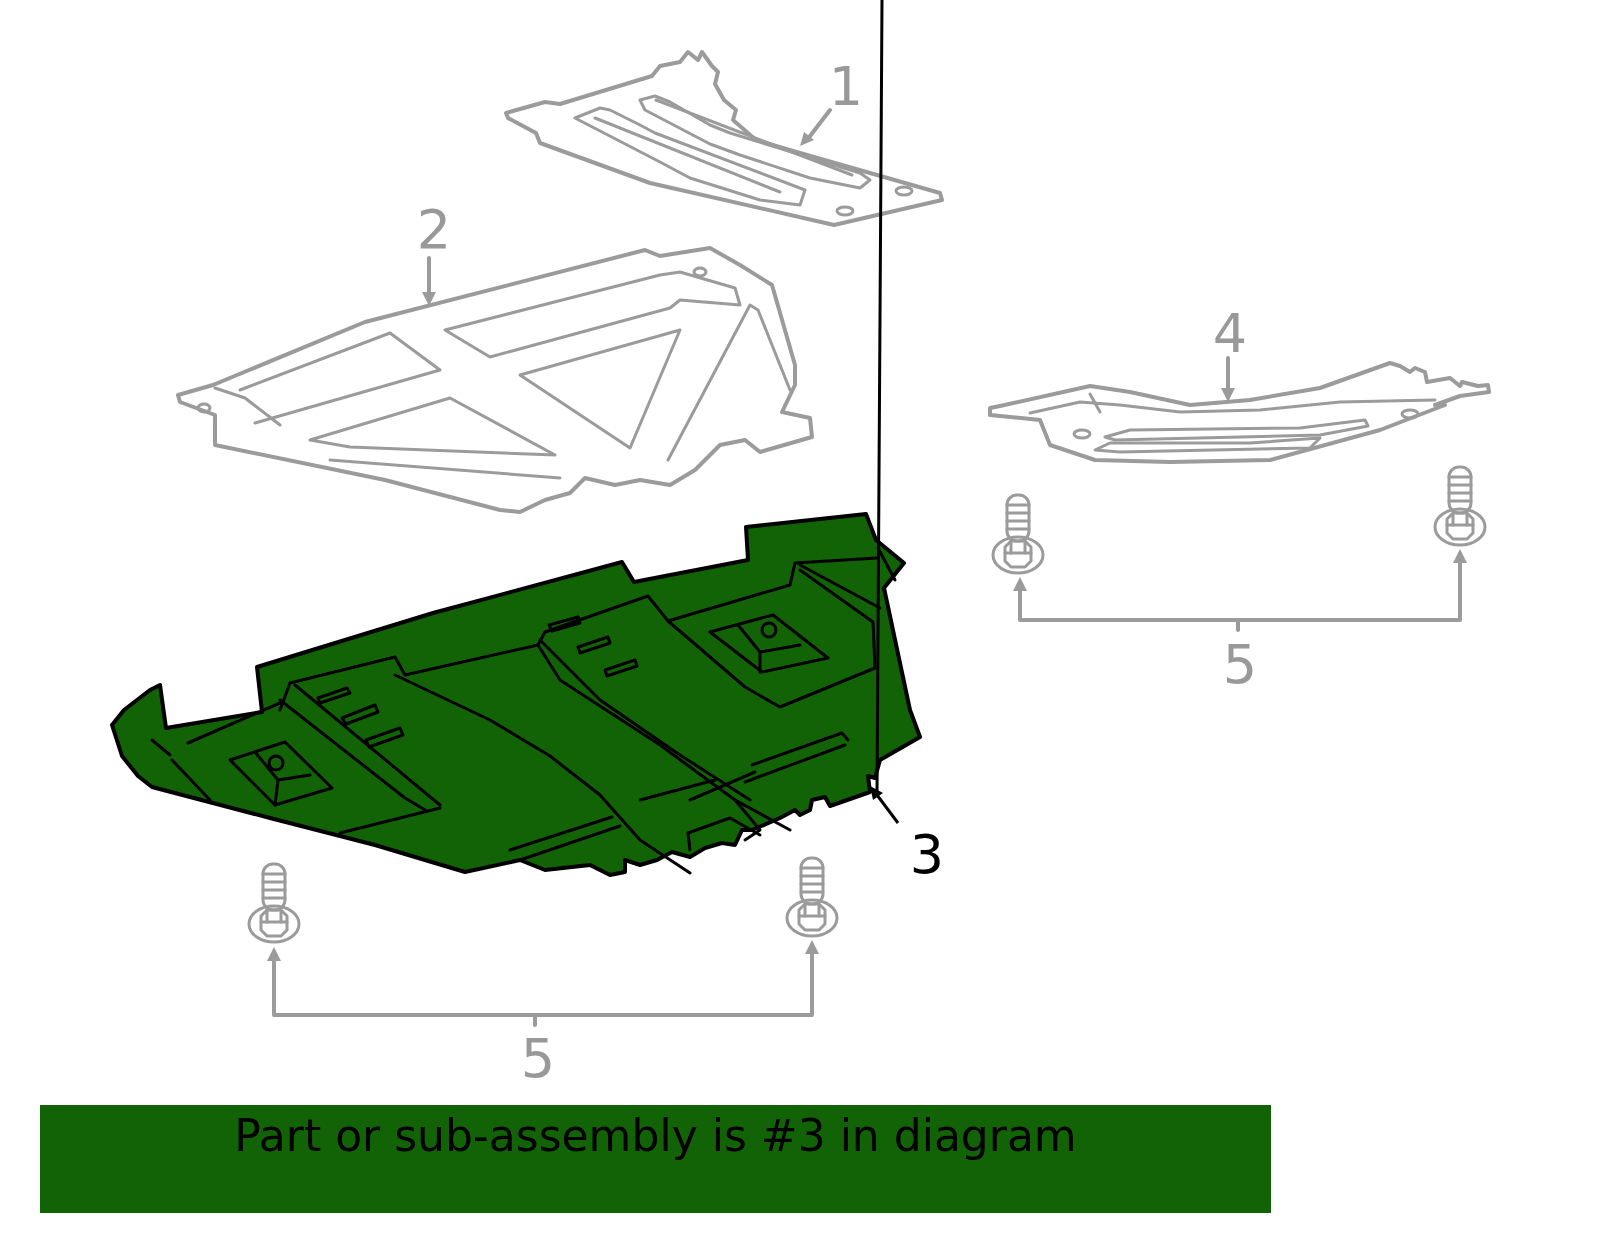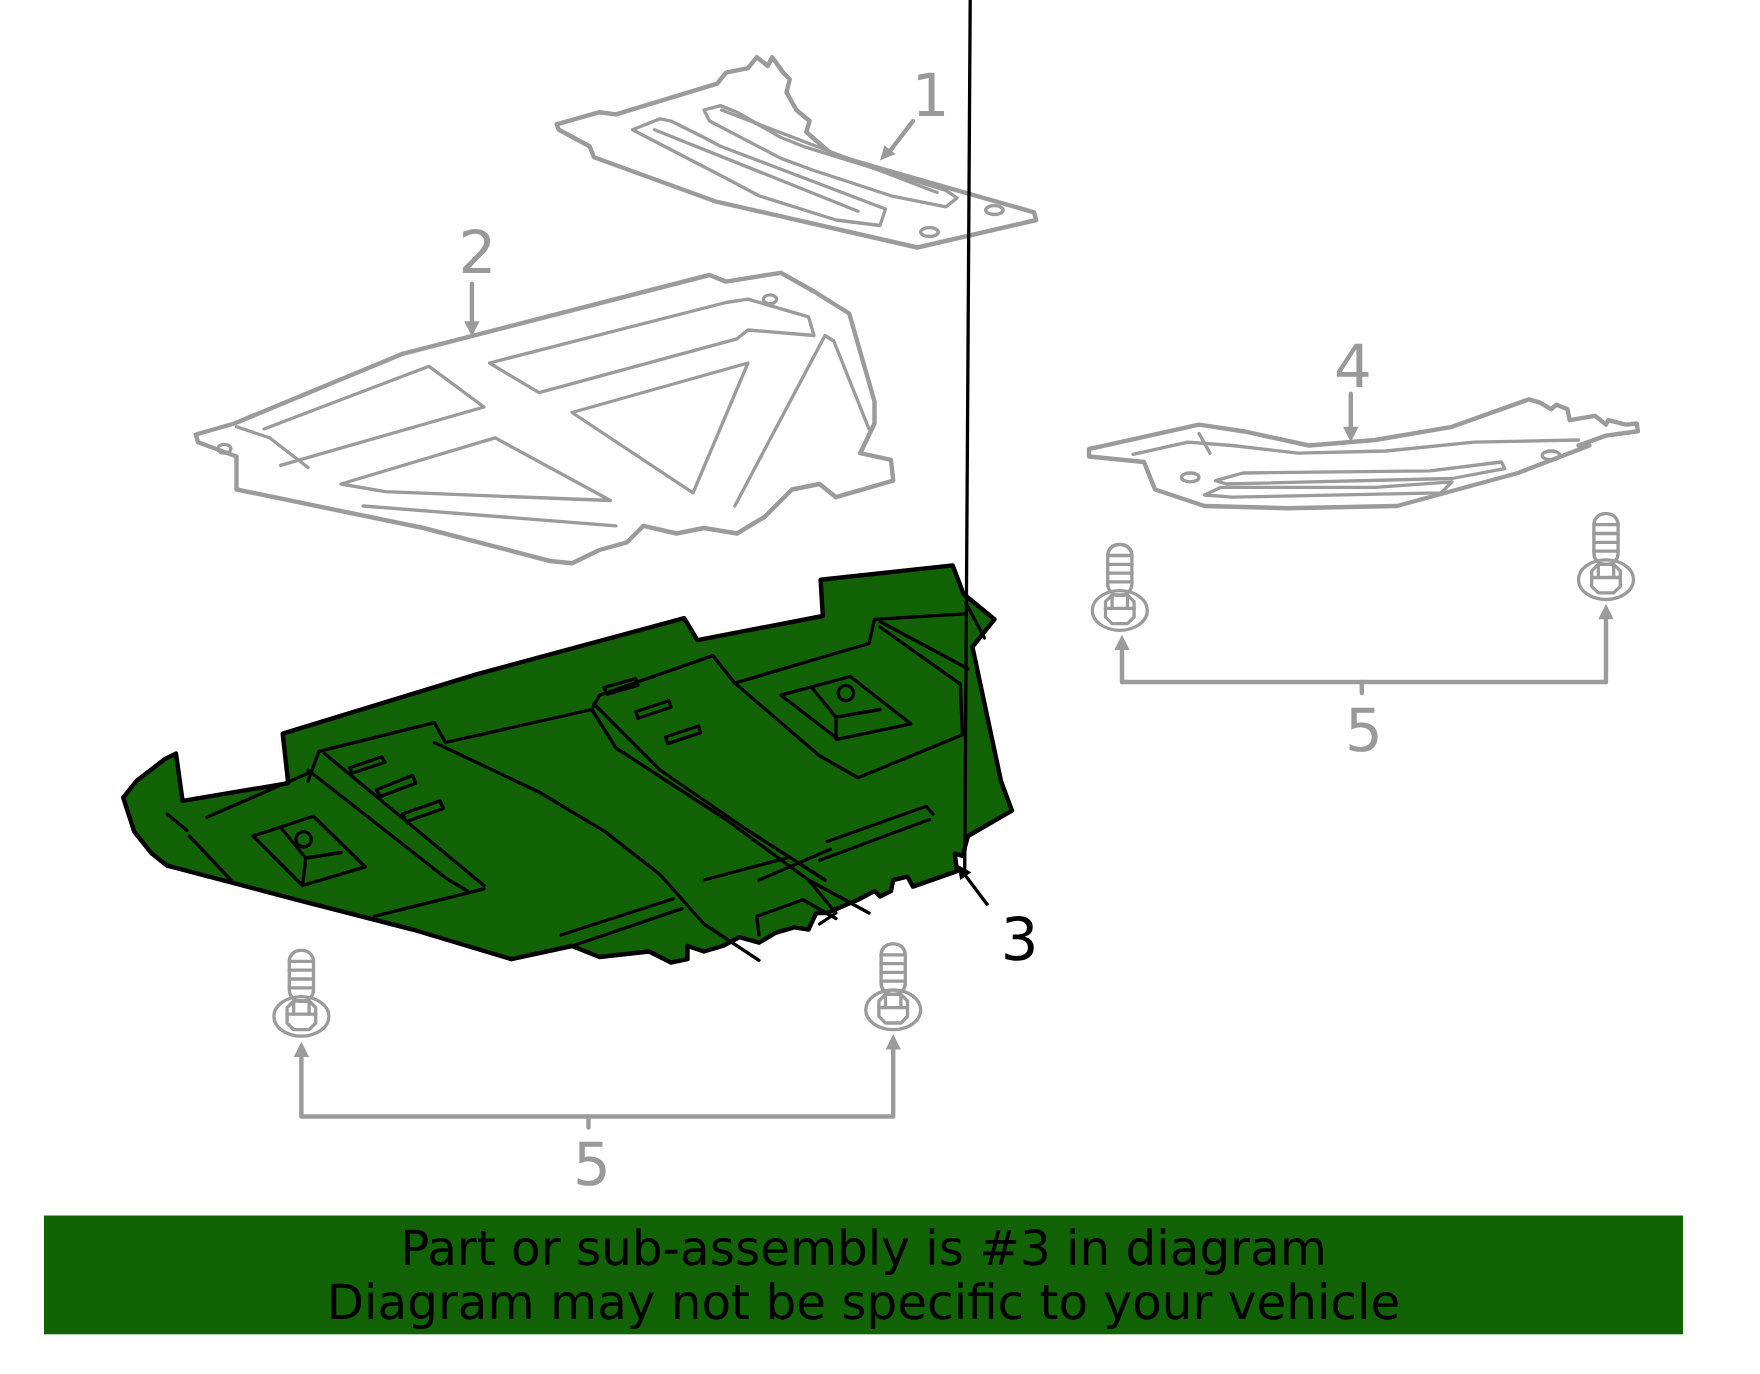--- a/index.html
+++ b/index.html
@@ -5,21 +5,21 @@
     html, body { margin: 0; padding: 0; background: #ffffff; }
     body { width: 1600px; height: 1249px; position: relative; overflow: hidden; font-family: "DejaVu Sans", sans-serif; }
     #diagram { position: absolute; left: 0; top: 0; width: 1600px; height: 1249px; }
     .callout { font-family: "DejaVu Sans", sans-serif; font-size: 54px; fill: #999999; }
     .callout.active { fill: #000000; }
     .grey { fill: none; stroke: #9b9b9b; stroke-width: 4; stroke-linejoin: round; stroke-linecap: round; }
     .grey-thin { fill: none; stroke: #9b9b9b; stroke-width: 3; stroke-linejoin: round; stroke-linecap: round; }
     .part3 { fill: #126306; stroke: #000; stroke-width: 4; stroke-linejoin: round; }
     .part3-line { fill: none; stroke: #000; stroke-width: 3; stroke-linejoin: round; stroke-linecap: round; }
     .banner {
-      position: absolute; left: 40px; top: 1105px; width: 1490px; height: 108px;
+      position: absolute; left: 40px; top: 1105px; width: 1231px; height: 108px;
       background: #126306; color: #000; text-align: center;
       font-family: "DejaVu Sans", sans-serif; font-size: 44px; line-height: 49px;
       padding-top: 6px; box-sizing: border-box;
     }
     .banner div { white-space: nowrap; }
   </style>
 </head>
 <body>
 
 <svg id="diagram" viewBox="0 0 1600 1249" xmlns="http://www.w3.org/2000/svg">
@@ -152,14 +152,13 @@
     <path class="grey" d="M274,955 L274,1015 L812,1015 L812,948"></path>
     <polygon points="267,961 281,961 274,947" fill="#9b9b9b"></polygon>
     <polygon points="805,954 819,954 812,940" fill="#9b9b9b"></polygon>
     <line x1="535" y1="1015" x2="535" y2="1025" class="grey"></line>
     <text x="538" y="1077" class="callout" text-anchor="middle">5</text>
   </g>
 </svg>
 
 <div class="banner">
   <div>Part or sub-assembly is #3 in diagram</div>
-  <div>Diagram may not be specific to your vehicle</div>
 </div>
 
 </body></html>

